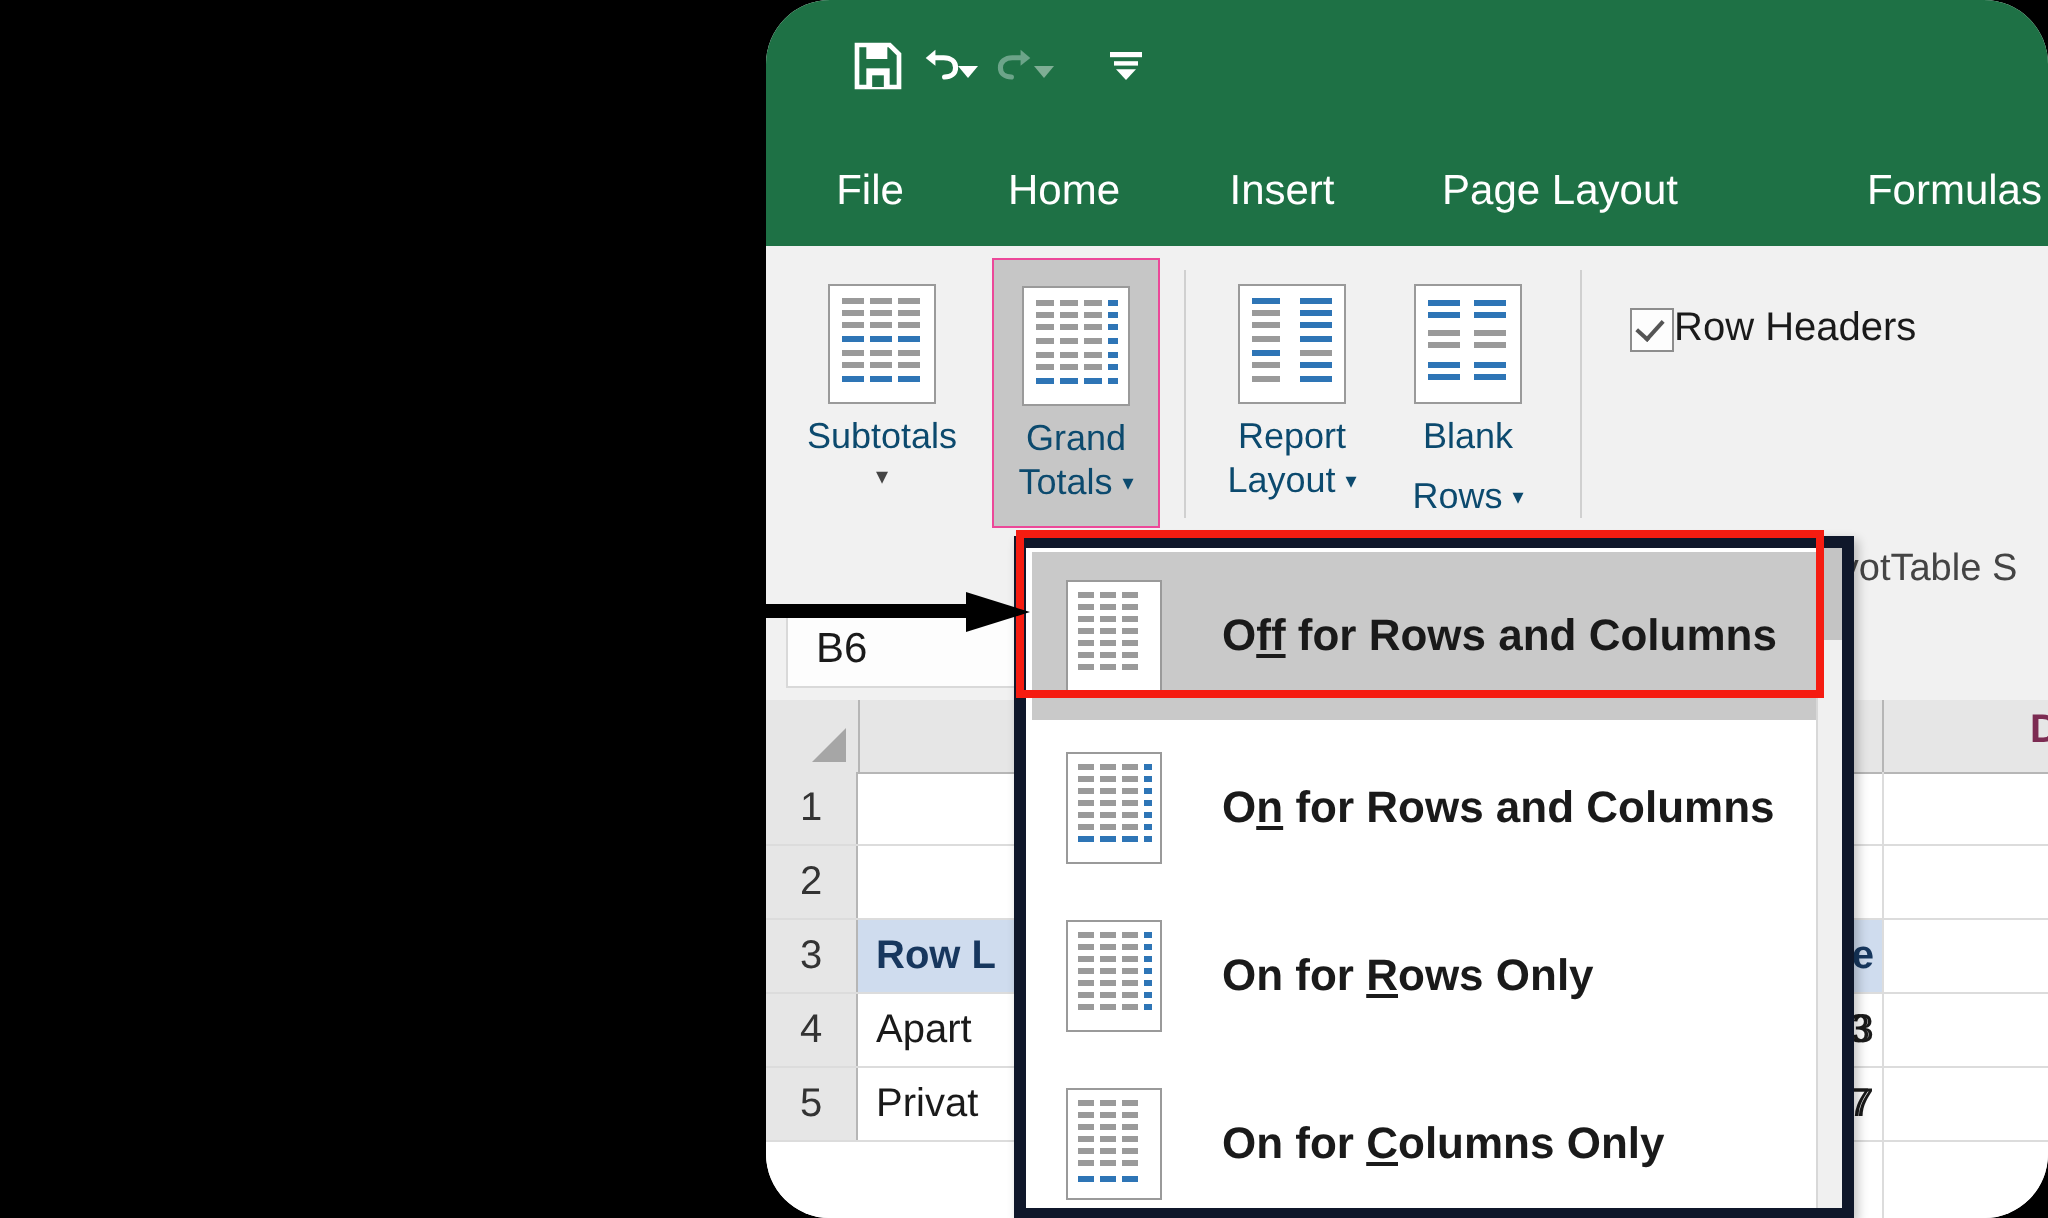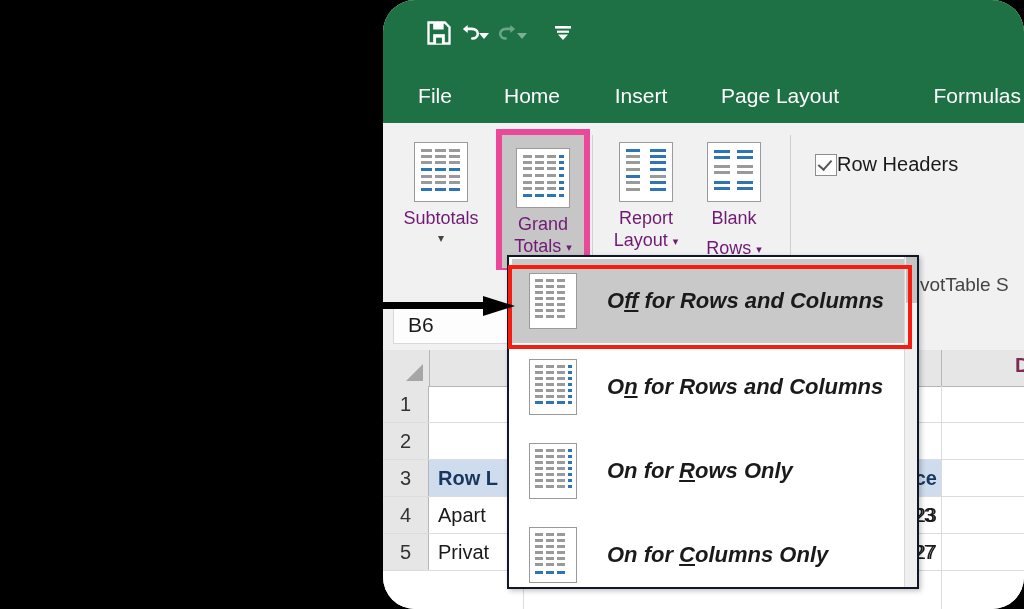--- a/index.html
+++ b/index.html
@@ -90,34 +90,34 @@
     width: 82px;
     top: 6px;
     height: 133px;
     display: flex;
     flex-direction: column;
     align-items: center;
     cursor: default;
   }
   .rb-btn.selected {
     background: #c6c6c6;
-    border: 6px solid #ec4899;
+    border: 1px solid #ec4899;
   }
   .rb-ico {
     margin-top: 13px;
     width: 52px; height: 58px;
     background: #ffffff;
     border: 1.5px solid #9a9a9a;
     position: relative;
     overflow: hidden;
   }
   .rb-label {
     margin-top: 6px;
     font-size: 18px;
-    color: #701a75;
+    color: #0c4a6e;
     text-align: center;
     line-height: 1.14;
     white-space: nowrap;
   }
   .rb-label .dd {
     font-size: 11px;
     vertical-align: middle;
   }
   .rb-arrow-only {
     font-size: 12px;
@@ -263,28 +263,27 @@
   .vline {
     position: absolute;
     width: 1px;
     background: #dcdcdc;
   }
 
   
   .menu {
     position: absolute;
     left: 124px;   
-    top: 255px;
+    top: 268px;
     width: 408px;
     height: 330px;
     background: #ffffff;
-    border: 2px solid #0f172a;
+    border: 6px solid #0f172a;
     box-shadow: 2px 2px 5px rgba(0,0,0,0.24);
     z-index: 40;
-    font-style: italic;
   }
   .menu-item {
     position: absolute;
     left: 3px;
     width: 402px;
     height: 84px;
     display: flex;
     align-items: center;
   }
   .menu-item.highlight { background: #c9c9c9; }

